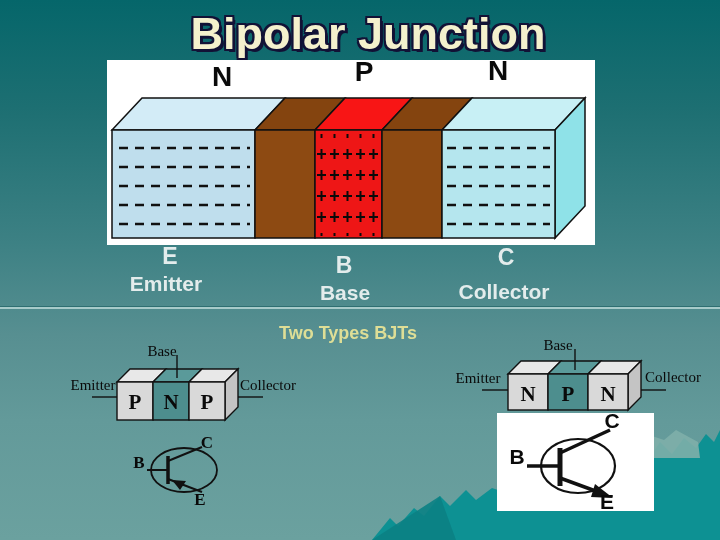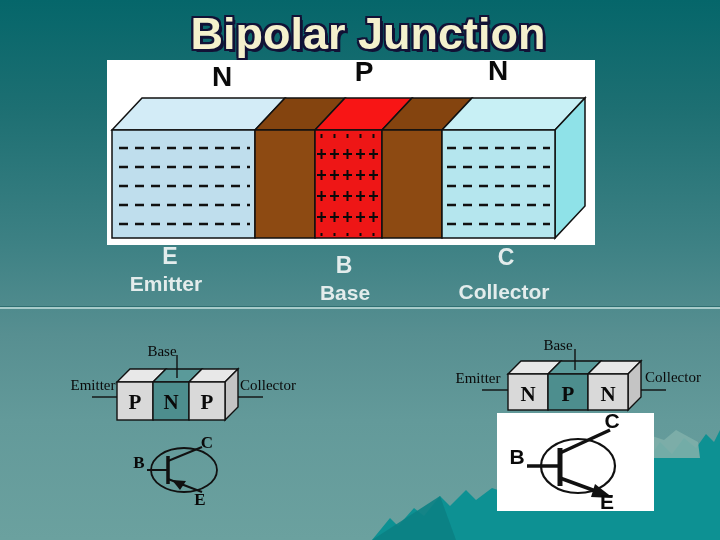--- a/index.html
+++ b/index.html
@@ -96,20 +96,21 @@
 
   <div class="term term-letter t-e">E</div>
   <div class="term term-name t-emitter">Emitter</div>
   <div class="term term-letter t-b">B</div>
   <div class="term term-name t-base">Base</div>
   <div class="term term-letter t-c">C</div>
   <div class="term term-name t-collector">Collector</div>
 
   <div class="divider"></div>
 
+  <div class="subtitle">Two Types BJTs</div>
 
   <svg class="svg-abs serif-label" style="left:65px;top:338px;" width="235" height="92" viewBox="0 0 235 92">
     <g stroke="#111" stroke-width="1.4">
 
       <polygon points="52,44 65,31 101,31 88,44" fill="#e8e8e8"></polygon>
       <polygon points="88,44 101,31 137,31 124,44" fill="#5a9a9a"></polygon>
       <polygon points="124,44 137,31 173,31 160,44" fill="#e8e8e8"></polygon>
       <polygon points="160,44 173,31 173,69 160,82" fill="#c4c4c4"></polygon>
 
       <rect x="52" y="44" width="36" height="38" fill="#d9d9d9"></rect>

